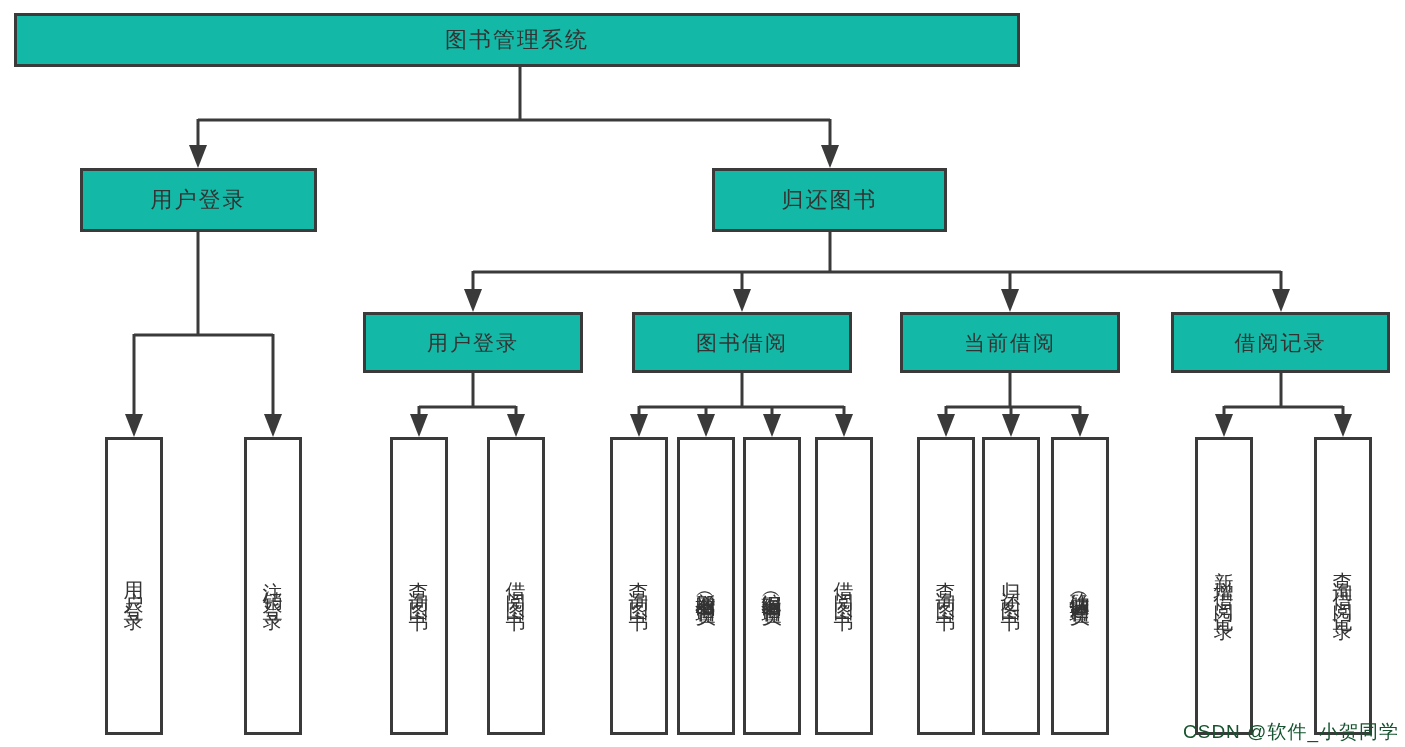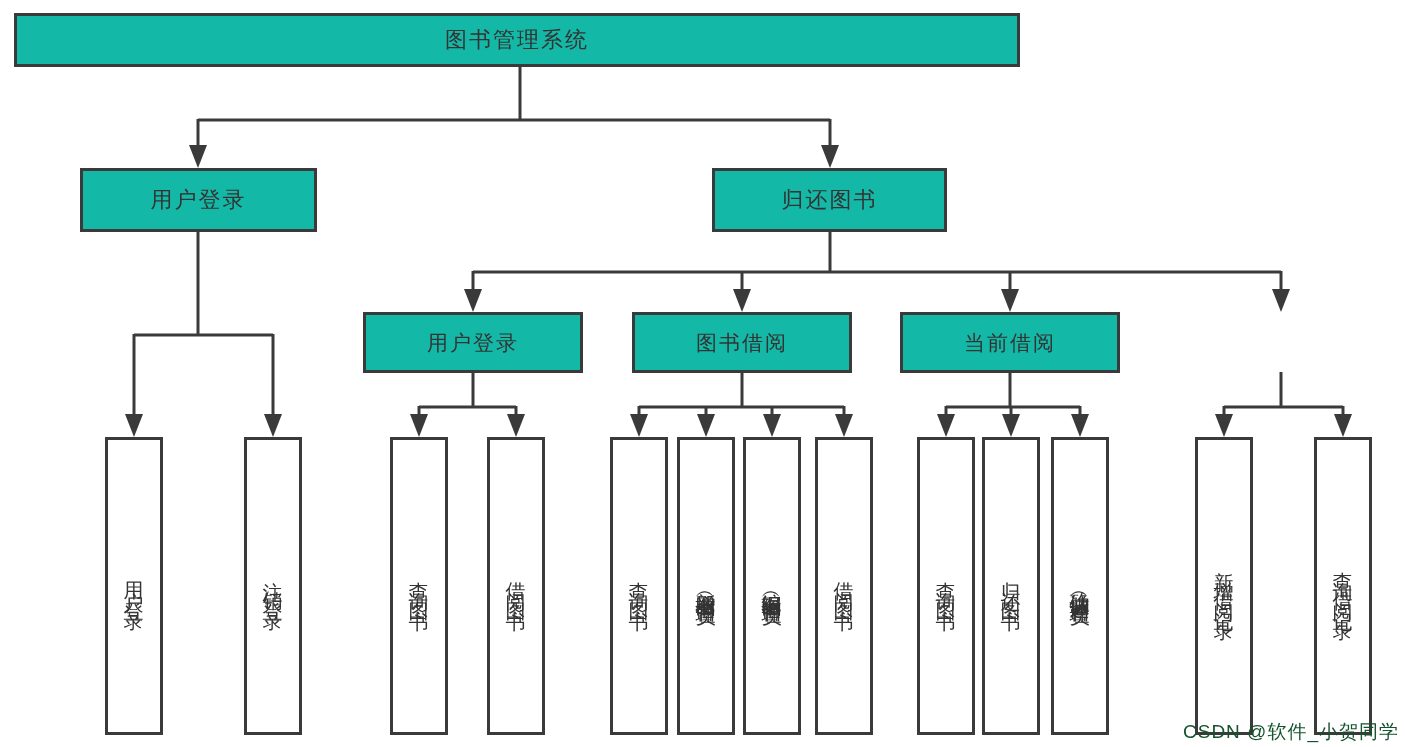--- a/index.html
+++ b/index.html
@@ -159,20 +159,23 @@
 
   <div class="hbox sect-box" style="left:363px; top:312px; width:220px; height:61px;">
     <span>用户登录</span>
   </div>
   <div class="hbox sect-box" style="left:900px; top:312px; width:220px; height:61px;">
     <span>当前借阅</span>
   </div>
   <div class="hbox sect-box" style="left:632px; top:312px; width:220px; height:61px;">
     <span>图书借阅</span>
   </div>
+  <div class="hbox sect-box" style="left:1171px; top:312px; width:219px; height:61px;">
+    <span>借阅记录</span>
+  </div>
 
   <div class="leaf" style="left:105px;">
     <span class="vlabel">用户登录</span>
   </div>
   <div class="leaf" style="left:244px;">
     <span class="vlabel">注销登录</span>
   </div>
 
   <div class="leaf" style="left:390px;">
     <span class="vlabel">查询图书</span>

